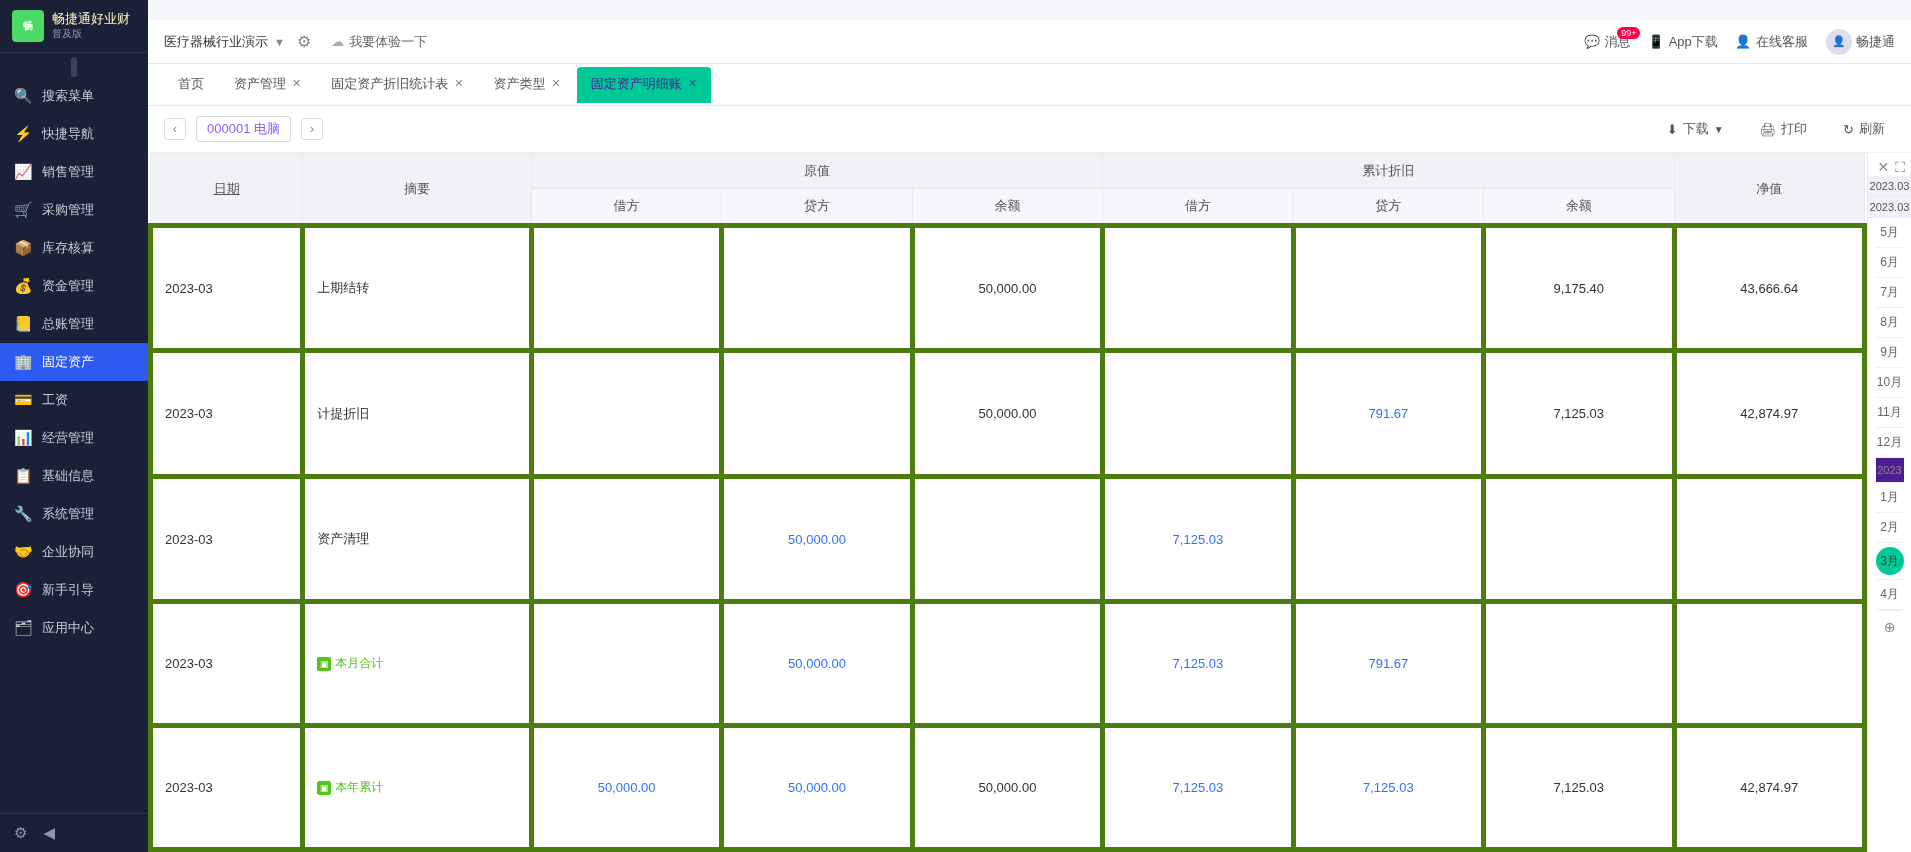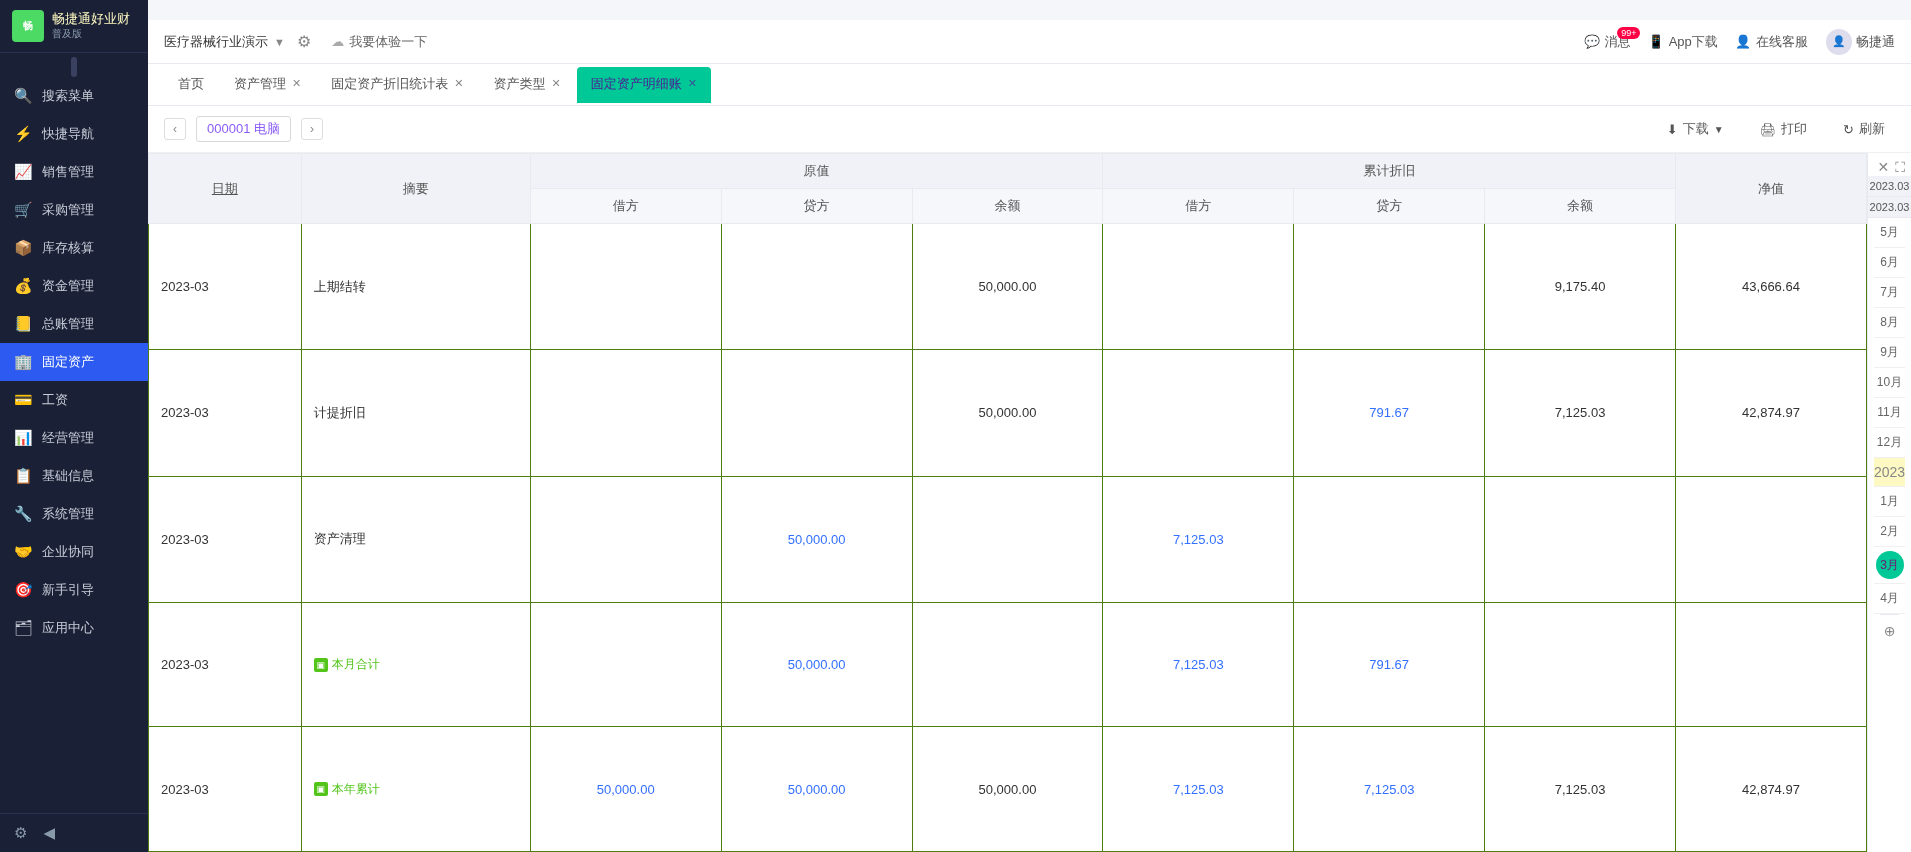--- a/index.html
+++ b/index.html
@@ -242,21 +242,21 @@
       font-weight: 500;
       border: 1px solid #e8eaf0;
       padding: 8px 12px;
       text-align: center;
       white-space: nowrap;
     }
     thead tr.sub-header th {
       background: #f5f7fb;
     }
     tbody tr td {
-      border: 1px solid #4d7c0f;
+      border: 5px solid #4d7c0f;
       padding: 8px 12px;
       text-align: center;
       color: #333;
       background: #fff;
     }
     td.text-left { text-align: left; }
     td.number { text-align: center; }
     td.blue { color: #3370ff; }
     .month-tag {
       display: inline-flex;
@@ -284,21 +284,21 @@
     }
     .timeline-item {
       width: 100%;
       text-align: center;
       padding: 6px 0;
       cursor: pointer;
       color: #666;
       font-size: 12px;
       border-bottom: 1px solid #f0f0f0;
     }
-    .timeline-item.year-label { color: #888; font-size: 14px; background: #fef9c3; text-align: right; }
+    .timeline-item.year-label { color: #888; font-size: 11px; background: #4c1d95; }
     .right-panel-controls {
       display: flex;
       flex-direction: column;
       align-items: center;
       gap: 4px;
       padding: 8px 4px;
       border-top: 1px solid #e8eaf0;
     }
     .panel-ctrl-icon { color: #888; cursor: pointer; font-size: 14px; }
 
@@ -319,21 +319,21 @@
       border-left: 1px solid #e8eaf0;
       display: flex;
       flex-direction: column;
       align-items: center;
       overflow-y: auto;
     }
     .right-side-bar::-webkit-scrollbar { width: 0; }
     .month-active-green {
       display: inline-block;
       background: #00c896;
-      color: #701a75;
+      color: #14532d;
       border-radius: 50%;
       width: 28px; height: 28px;
       line-height: 28px;
       text-align: center;
       font-size: 12px;
     }
   </style>
 </head>
 <body>
 

